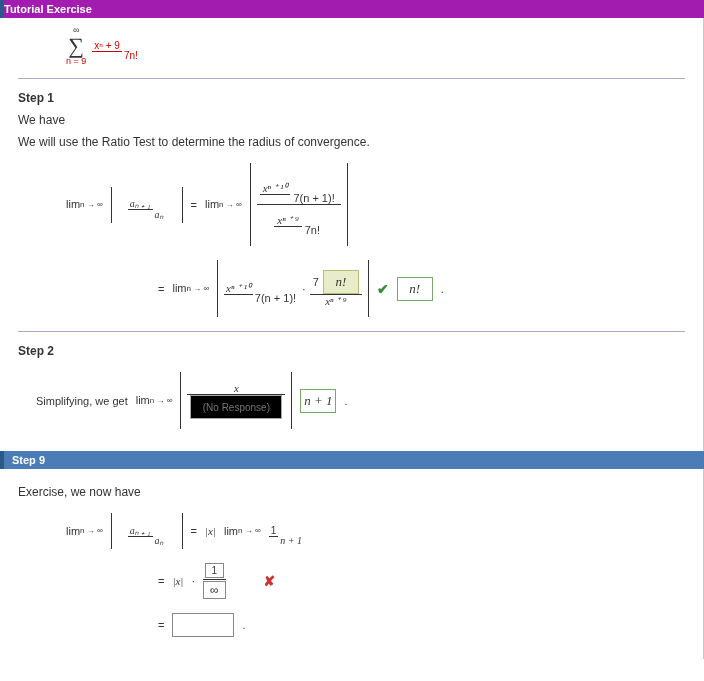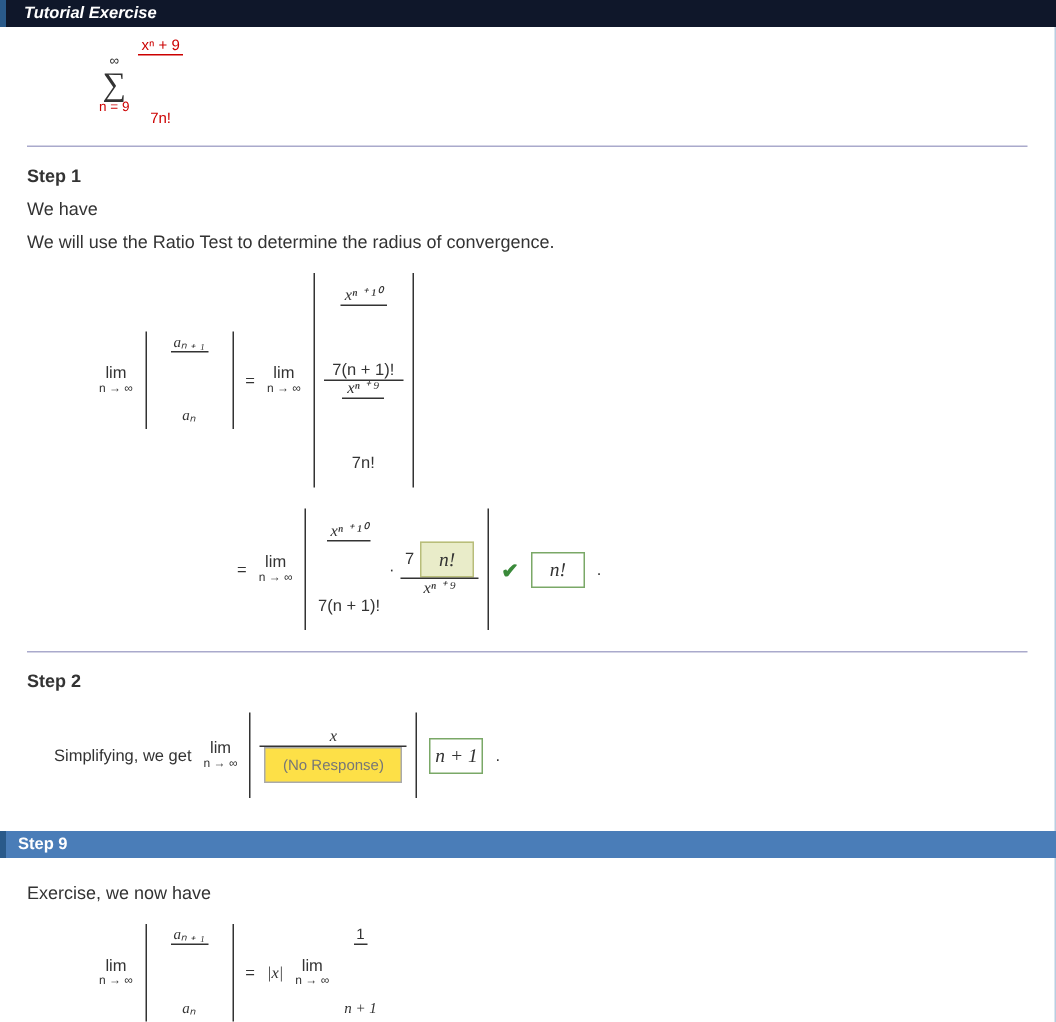--- a/index.html
+++ b/index.html
@@ -5,27 +5,26 @@
 body {
   margin: 0;
   padding: 0;
   font-family: Arial, Helvetica, sans-serif;
   font-size: 12px;
   color: #333;
   width: 704px;
   background: #fff;
 }
 .header-bar {
-  background: #0f172a;
+  background: #a21caf;
   color: #fff;
   font-weight: bold;
-  padding: 3px 12px;
+  padding: 3px 0;
   border-left: 4px solid #2a5a8a;
   font-size: 11px;
-  font-style: italic;
 }
 .section {
   padding: 8px 18px;
   border-right: 1px solid #b8cde0;
 }
 .prompt {
   margin: 6px 0 14px 0;
 }
 .math-block {
   margin-left: 48px;
@@ -40,25 +39,24 @@
   display: flex;
   flex-direction: column;
   align-items: center;
   line-height: 1;
 }
 .sigma-stack .top { font-size: 9px; }
 .sigma-stack .mid { font-size: 22px; font-family: "Times New Roman", serif; }
 .sigma-stack .bot { font-size: 9px; }
 .frac {
   display: inline-flex;
-  flex-direction: column;
+  flex-direction: row;
   align-items: center;
   line-height: 1;
   vertical-align: middle;
-  gap: 18px;
 }
 .frac .num { border-bottom: 1px solid #333; padding: 0 2px; font-size: 10px; }
 .frac .den { padding: 0 2px; font-size: 10px; margin-top: 20px; }
 .frac.red .num, .frac.red .den { color: #c00; }
 .frac.red .num { border-bottom-color: #c00; }
 hr.hline {
   border: none;
   border-top: 1px solid #aac;
   margin: 12px 0;
 }
@@ -70,21 +68,20 @@
 .eq-row {
   display: flex;
   align-items: center;
   margin: 14px 0 14px 48px;
   gap: 8px;
   font-family: Arial, sans-serif;
   font-size: 11px;
 }
 .lim {
   display: inline-flex;
-  flex-direction: column;
   align-items: center;
   line-height: 1;
 }
 .lim .l-top { font-size: 11px; }
 .lim .l-bot { font-size: 8px; }
 .abs {
   border-left: 1px solid #333;
   border-right: 1px solid #333;
   padding: 3px 16px;
   display: inline-flex;
@@ -99,21 +96,21 @@
   height: 22px;
   display: inline-flex;
   align-items: center;
   justify-content: center;
   font-style: italic;
   font-family: "Times New Roman", serif;
   font-size: 13px;
 }
 .box-input.green { border-color: #7aa867; }
 .box-input.highlight { background: #e9ecc9; border-color: #b8bd7a; }
-.box-input.gray { background: #fde047; color: #777; font-style: normal; font-family: Arial; font-size: 10px; min-width: 90px; border-color: #aaa; text-align: center; }
+.box-input.gray { background: #000000; color: #777; font-style: normal; font-family: Arial; font-size: 10px; min-width: 90px; border-color: #aaa; text-align: center; }
 .green-check { color: #3a8a3a; font-weight: bold; font-size: 14px; }
 .red-x { color: #c33; font-weight: bold; font-size: 14px; }
 .bigfrac {
   display: inline-flex;
   flex-direction: column;
   align-items: center;
   line-height: 1.1;
 }
 .bigfrac .num { font-size: 11px; padding: 0 3px; }
 .bigfrac .den { font-size: 11px; padding: 0 3px; }

